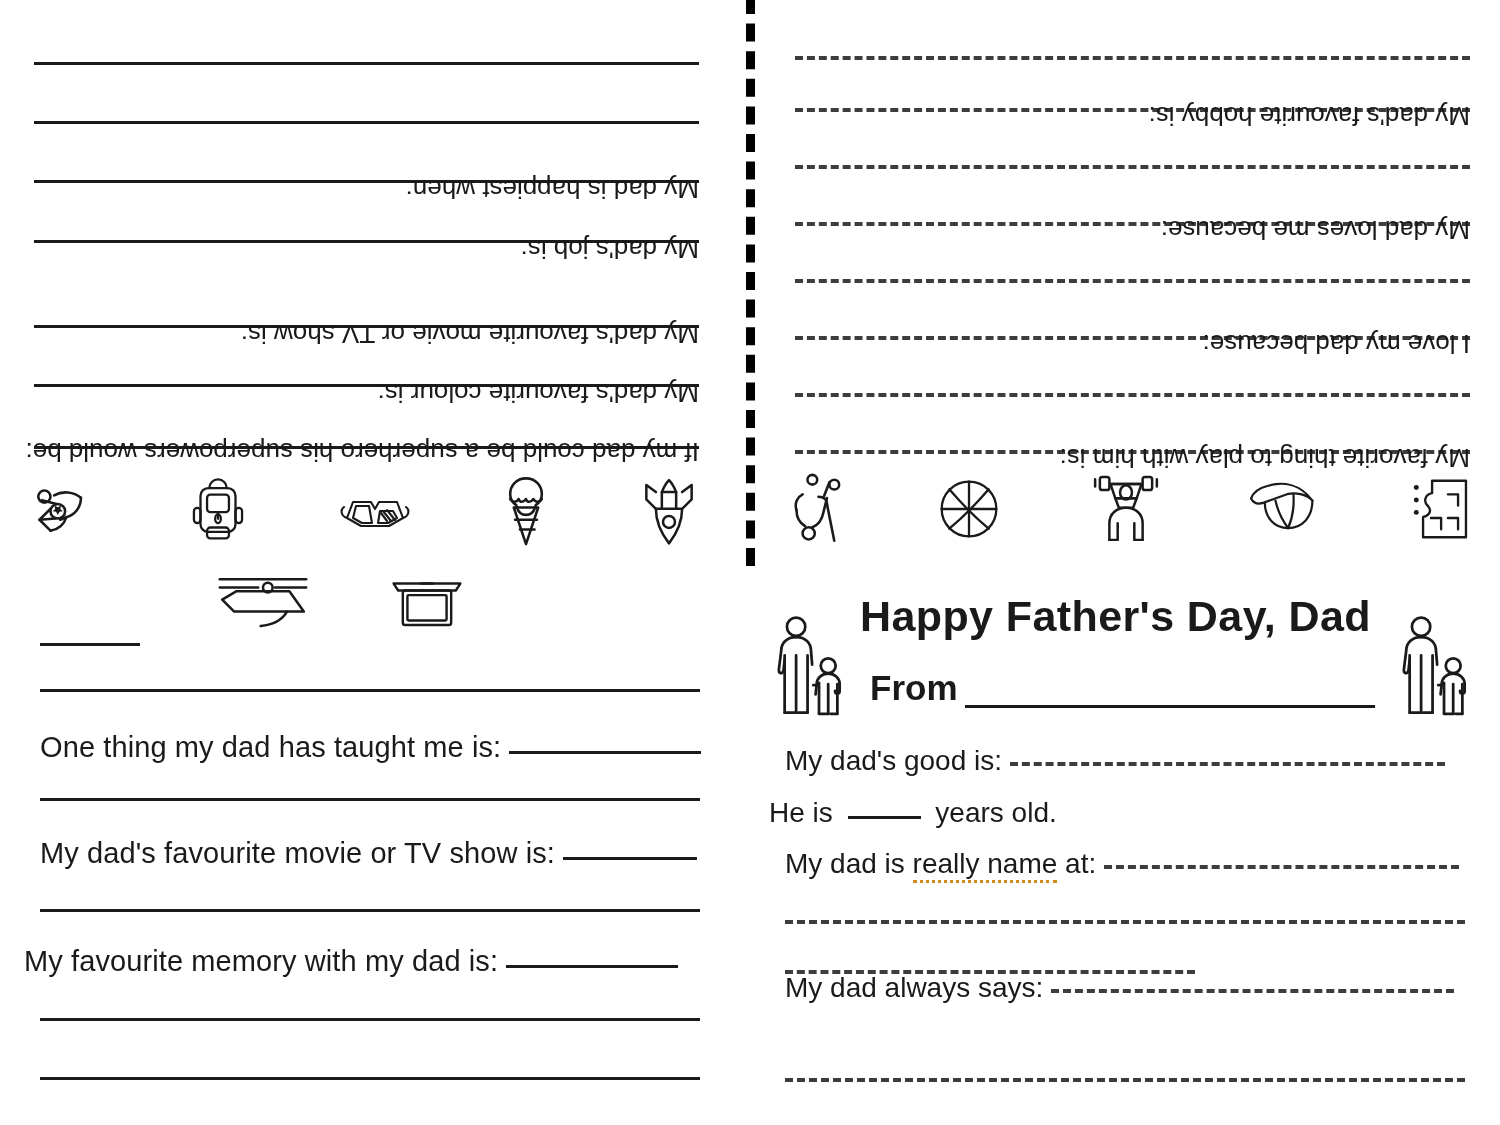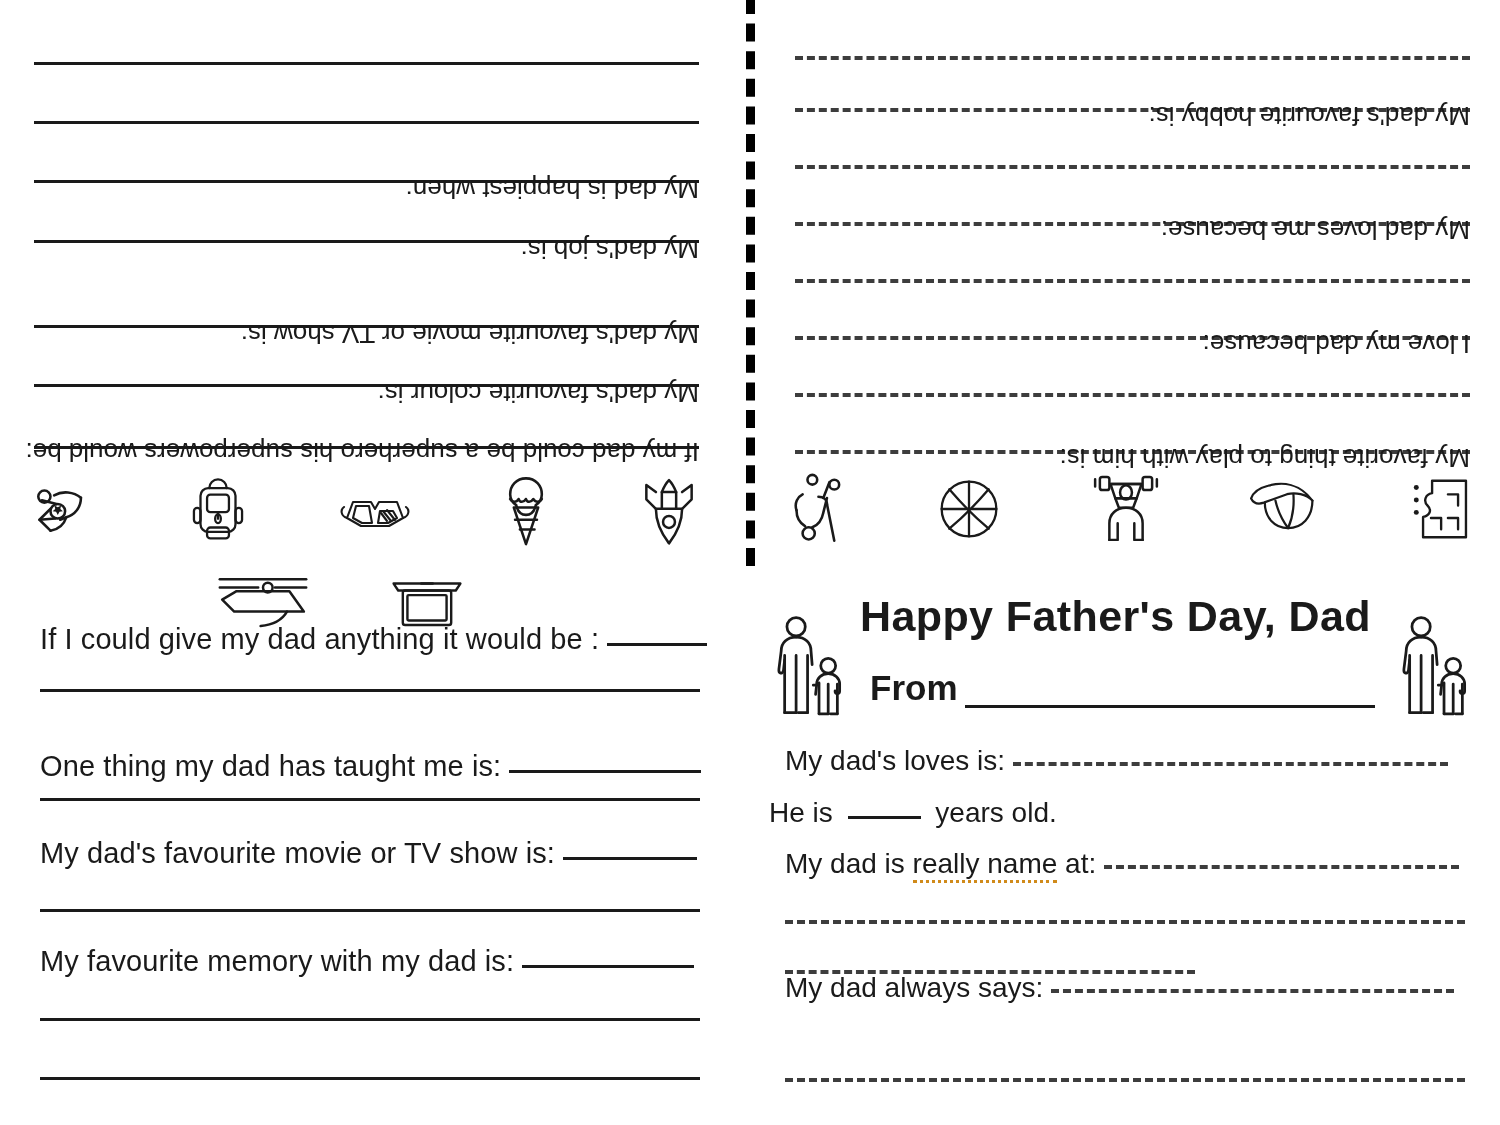--- a/index.html
+++ b/index.html
@@ -246,38 +246,37 @@
         <rect x="16" y="10" width="34" height="22" rx="1"></rect>
         <path d="M4 42 h58 l-4 -6 h-50z"></path>
         <path d="M28 42 h10"></path>
       </svg>
     </div>
   </div>
 
   <div>
 
     <div class="bl-line" style="left:40px; top:623px;">
-      <span>If I could give my dad anything it would be :</span>
       <span class="inline-rule" style="width:100px;"></span>
     </div>
     <div class="rule-solid" style="left:40px; width:660px; top:689px;"></div>
 
-    <div class="bl-line" style="left:40px; top:750px;">
+    <div class="bl-line" style="left:40px; top:731px;">
       <span>One thing my dad has taught me is:</span>
       <span class="inline-rule" style="width:192px;"></span>
     </div>
     <div class="rule-solid" style="left:40px; width:660px; top:798px;"></div>
 
     <div class="bl-line" style="left:40px; top:837px;">
       <span>My dad's favourite movie or TV show is:</span>
       <span class="inline-rule" style="width:134px;"></span>
     </div>
     <div class="rule-solid" style="left:40px; width:660px; top:909px;"></div>
 
-    <div class="bl-line" style="left:40px; top:945px;">
+    <div class="bl-line" style="left:24px; top:945px;">
       <span>My favourite memory with my dad is:</span>
       <span class="inline-rule" style="width:172px;"></span>
     </div>
     <div class="rule-solid" style="left:40px; width:660px; top:1018px;"></div>
     <div class="rule-solid" style="left:40px; width:660px; top:1077px;"></div>
   </div>
 </div>
 
 <div class="cut-line"></div>
 
@@ -410,21 +409,21 @@
     <div class="card-title" style="left:95px; top:592px;font-weight:bold;">
       <span>Happy Father's Day, Dad</span>
     </div>
 
     <div class="from-label" style="left:105px; top:668px;font-weight:bold;">
       <span>From</span>
     </div>
     <div class="from-rule" style="left:200px; top:705px; width:410px;"></div>
 
     <div class="br-line" style="left:20px; top:745px;">
-      <span>My dad's loves is:</span>
+      <span>My dad's good is:</span>
       <span class="inline-dash" style="width:435px;"></span>
     </div>
 
     <div class="br-line" style="left:4px; top:797px;">
       <span>He is</span>
       <span class="inline-rule-short" style="width:73px; margin:0 7px;"></span>
       <span>years old.</span>
     </div>
 
     <div class="br-line" style="left:20px; top:848px;">

